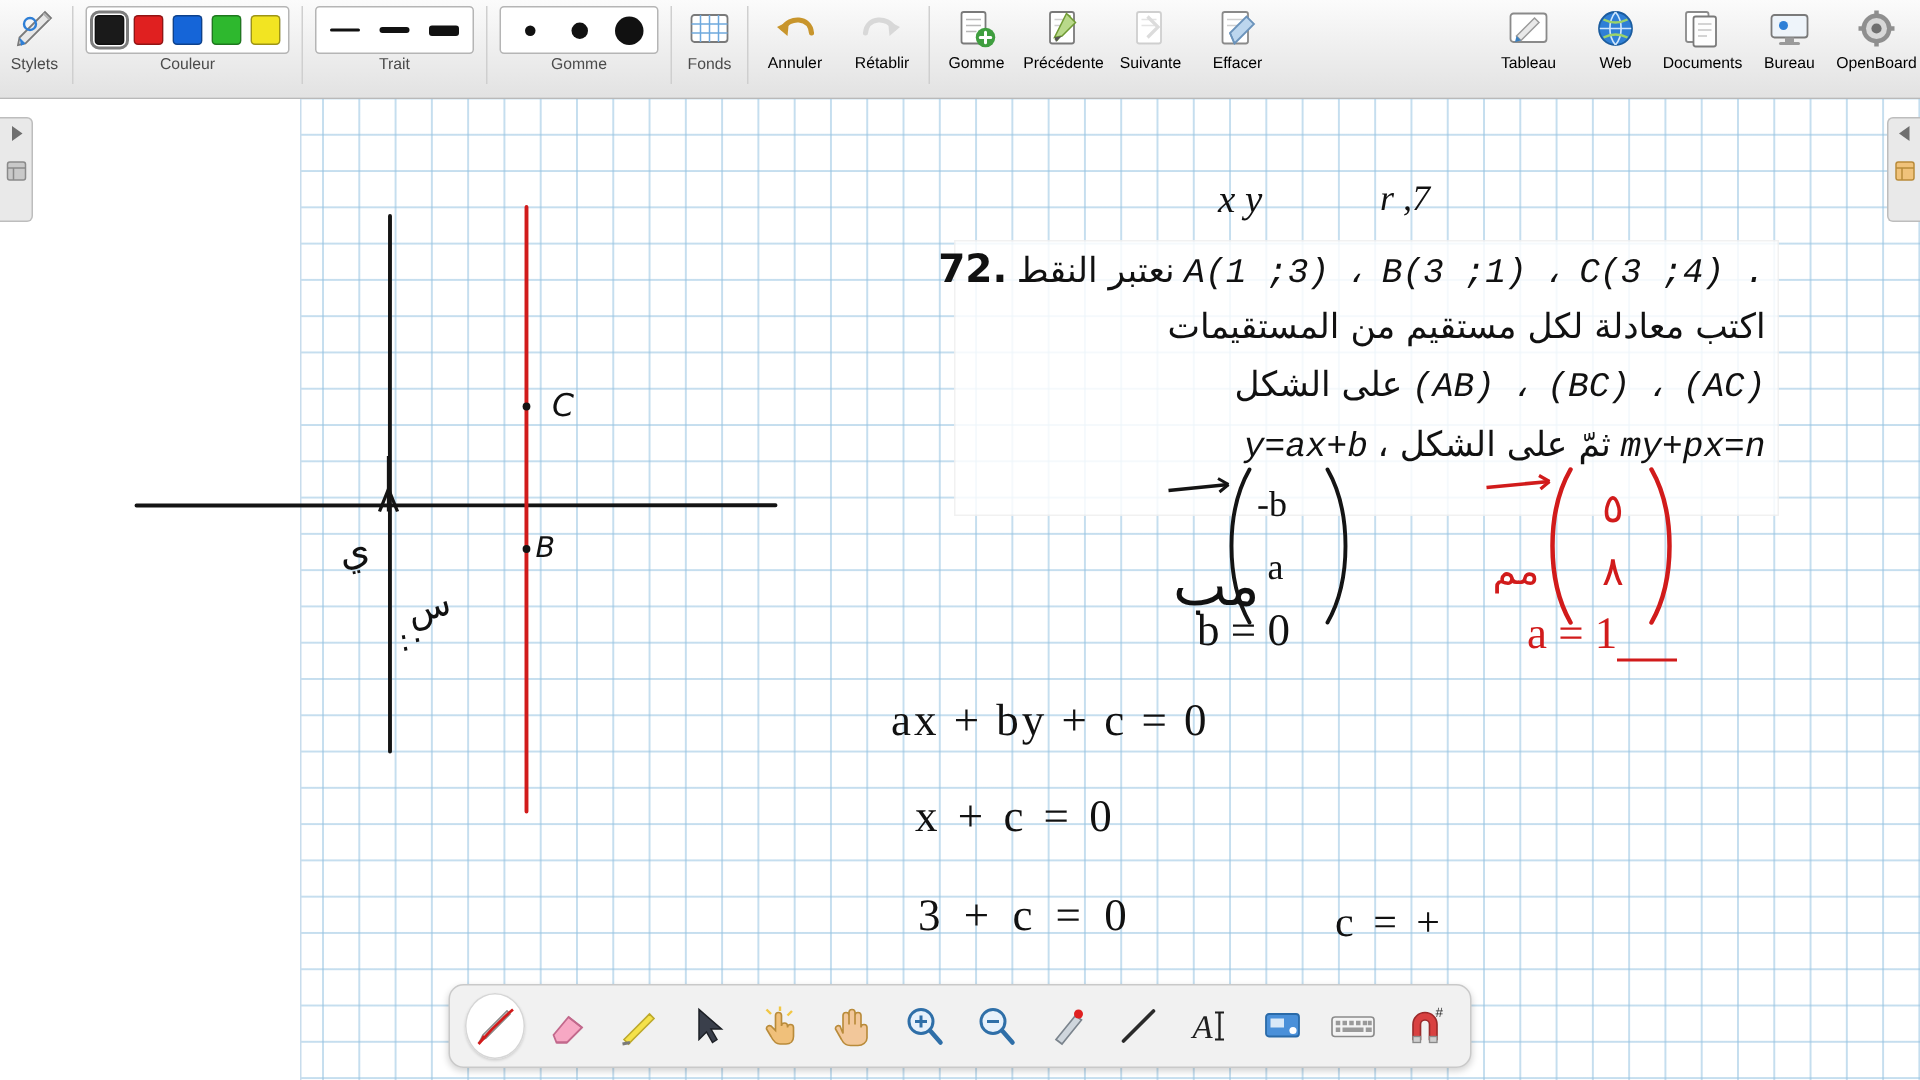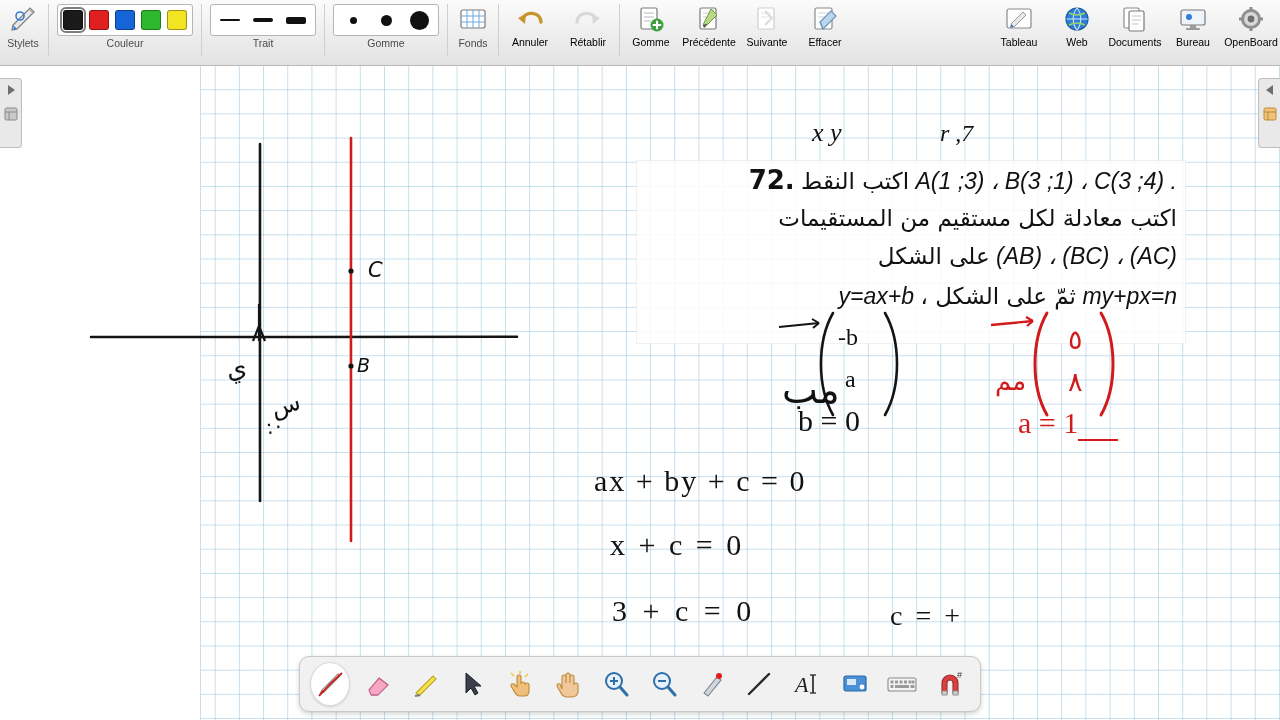--- a/index.html
+++ b/index.html
@@ -65,21 +65,21 @@
     position:absolute; right:0; top:12px; width:22px; height:70px;
     background:#e9e9e9; border:1px solid #bdbdbd; border-right:none;
     border-radius:4px 0 0 4px;
     display:flex; flex-direction:column; align-items:center; padding-top:3px; gap:6px;
   }
 
   
   .hw { position:absolute; color:#111; }
   .hw-red { color:#d11b1b; }
   .arabic { font-family:"DejaVu Sans", sans-serif; direction:rtl; }
-  .serif-it { font-family:Liberation Sans, sans-serif; font-style:italic; }
+  .serif-it { font-family:Liberation Mono, monospace; font-style:italic; }
 
   #textbox {
     position:absolute; left:636px; top:94px; width:550px; height:184px;
     background:rgba(255,255,255,.82);
     border:1px solid rgba(200,200,200,.25);
   }
   #tb-line1 { position:absolute; right:8px; top:4px; font-size:23px; color:#111; white-space:nowrap; }
   #tb-line2 { position:absolute; right:8px; top:44px; font-size:23px; color:#111; white-space:nowrap;margin-left:24px; }
   #tb-line3 { position:absolute; right:8px; top:82px; font-size:23px; color:#111; white-space:nowrap; }
   #tb-line4 { position:absolute; right:8px; top:122px; font-size:23px; color:#111; white-space:nowrap; }
@@ -394,26 +394,26 @@
     <circle cx="271" cy="240" r="2.6" fill="#141414"></circle>
   </svg>
 
   <div class="hw sketch" style="left:368px; top:192px; font-size:21px; font-style:italic;">C</div>
   <div class="hw sketch" style="left:357px; top:288px; font-size:19px; font-style:italic;">B</div>
   <div class="hw sketch arabic" style="left:226px; top:287px; font-size:26px; transform:rotate(-12deg);">ي</div>
   <div class="hw sketch arabic" style="left:271px; top:325px; font-size:24px; transform:rotate(-16deg);">س</div>
   <div class="hw sketch arabic" style="left:266px; top:348px; font-size:20px; transform:rotate(-10deg);">۰:</div>
 
   <div class="hw sketch" style="left:812px; top:52px; font-size:26px; font-family:'Liberation Serif', serif; font-style:italic;">x   y</div>
-  <div class="hw sketch" style="left:940px; top:54px; font-size:24px; font-family:'Liberation Serif', serif; font-style:italic;">r  ,7</div>
+  <div class="hw sketch" style="left:920px; top:54px; font-size:24px; font-family:'Liberation Serif', serif; font-style:italic;">r  ,7</div>
 
   <div id="textbox">
     <div id="tb-line1">
       <span class="arabic" style="font-weight:bold; font-size:26px;">72.</span>
-      <span class="arabic">اكتب النقط</span>
+      <span class="arabic">نعتبر النقط</span>
       <span class="serif-it">A(1 ;3) ، B(3 ;1) ، C(3 ;4) .</span>
     </div>
     <div id="tb-line2" class="arabic">اكتب معادلة لكل مستقيم من المستقيمات</div>
     <div id="tb-line3">
       <span class="arabic">على الشكل</span>
       <span class="serif-it">(AB) ، (BC) ، (AC)</span>
     </div>
     <div id="tb-line4">
       <span class="serif-it">y=ax+b</span>
       <span class="arabic">، ثمّ على الشكل</span>

